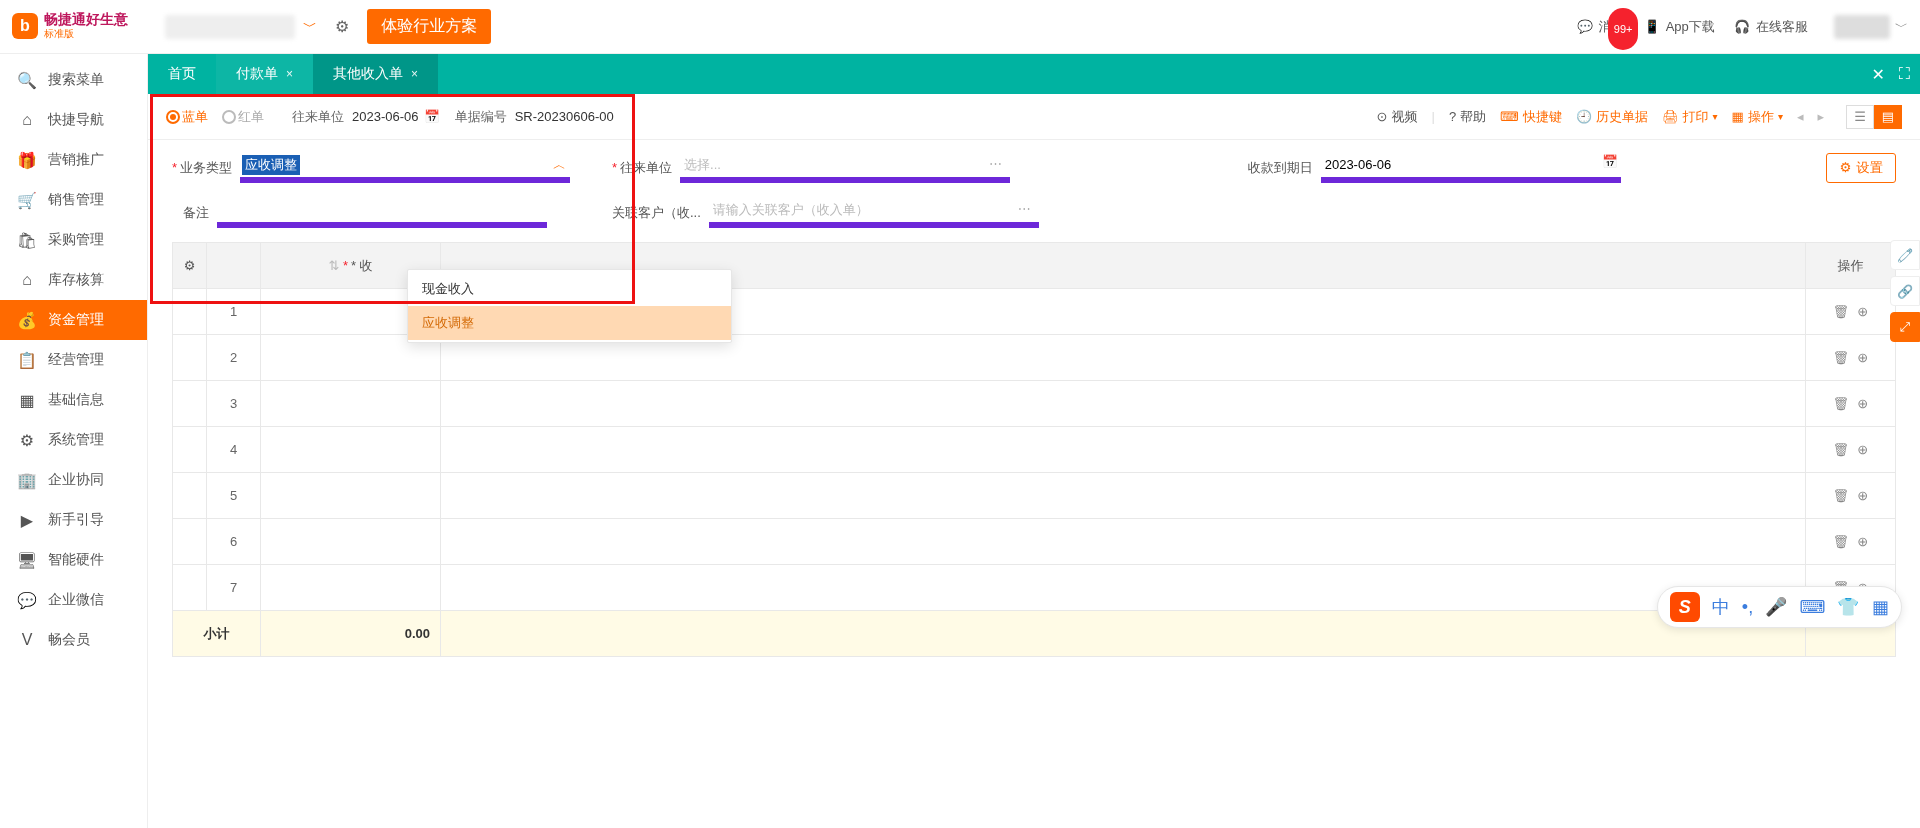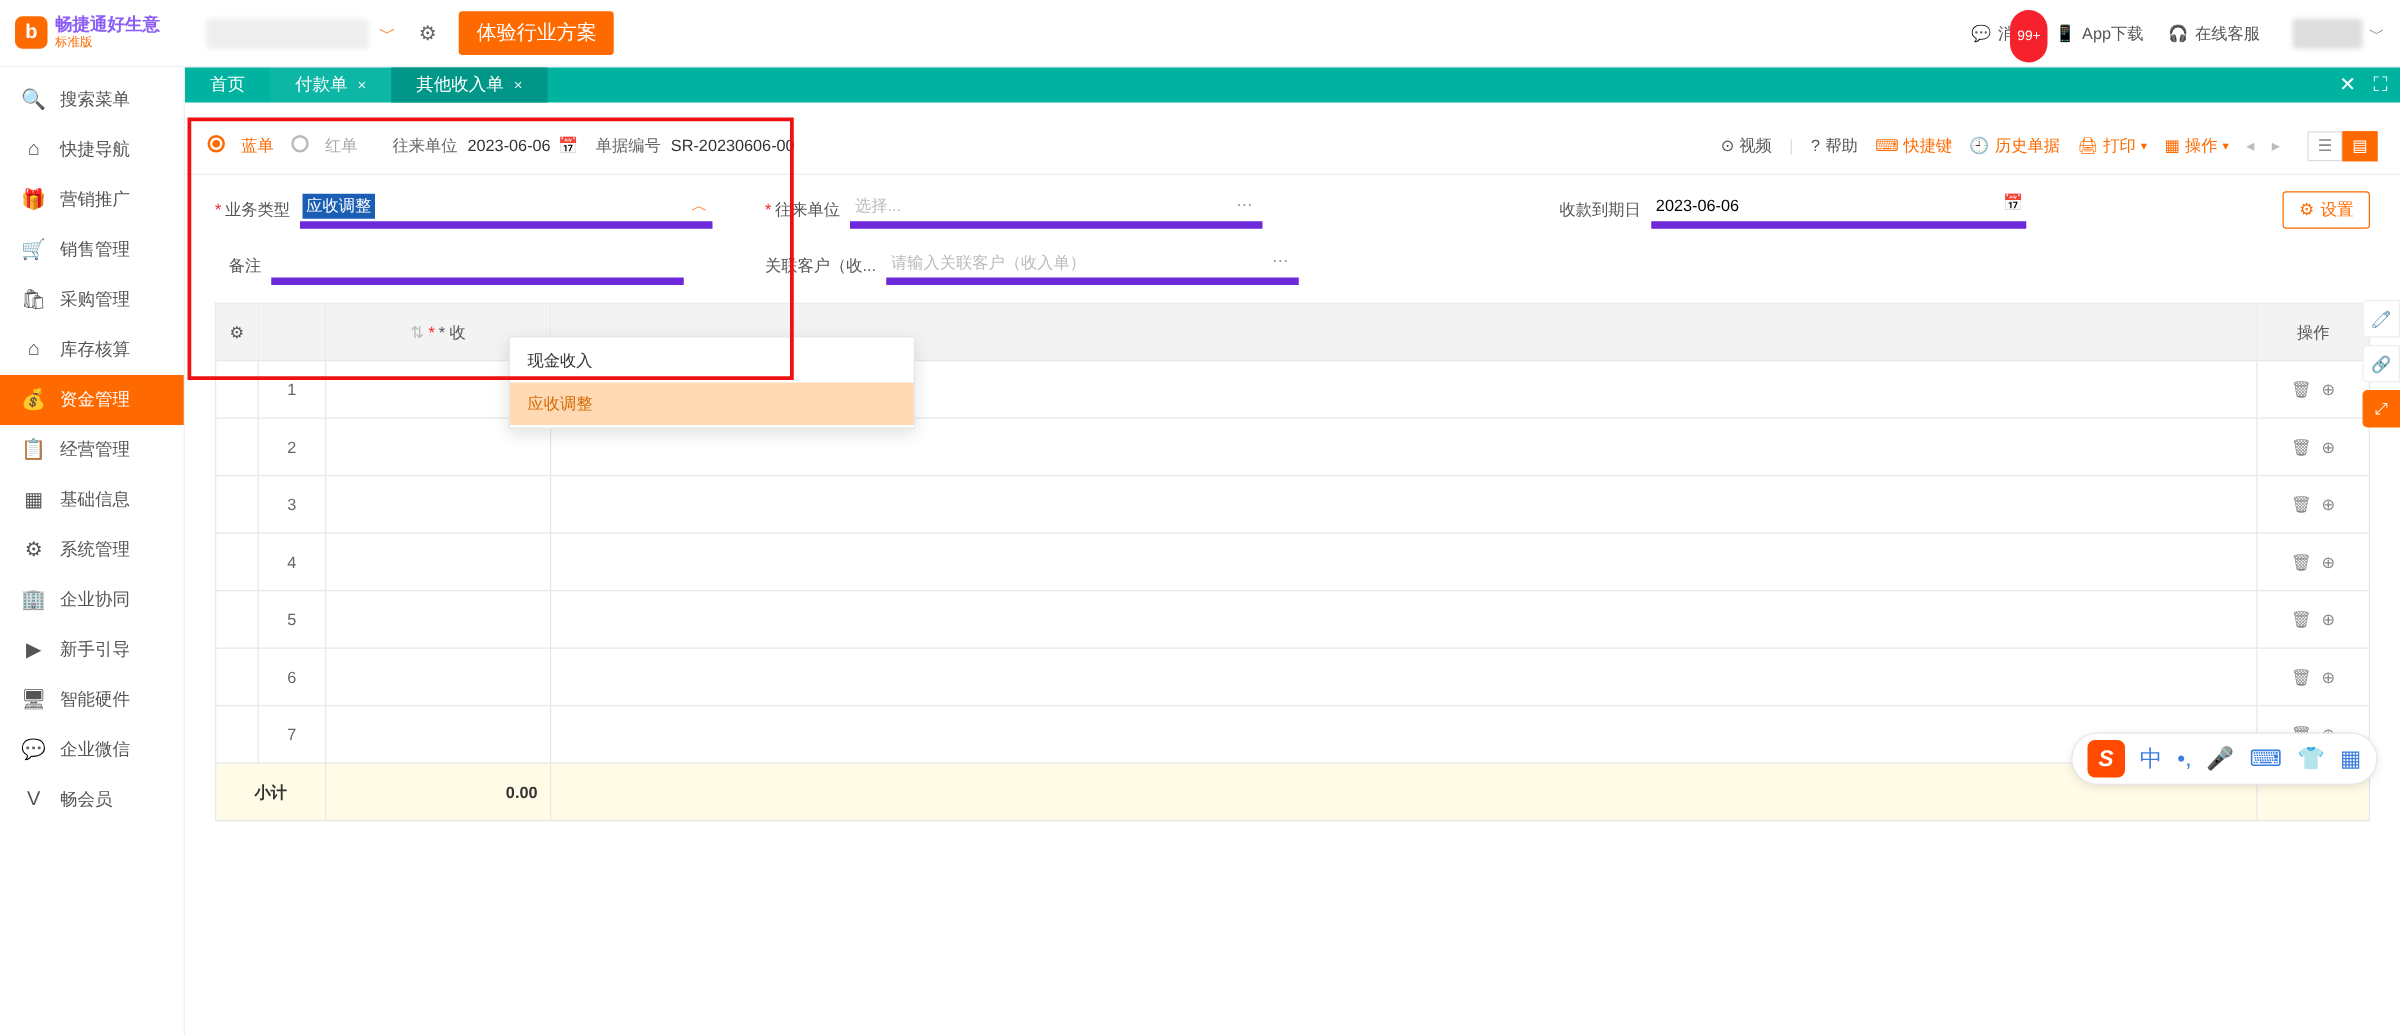--- a/index.html
+++ b/index.html
@@ -2,54 +2,54 @@
 <html><head>
 <meta charset="utf-8">
 <style>
 * { margin: 0; padding: 0; box-sizing: border-box; font-family: "Microsoft YaHei", Arial, sans-serif; }
 body { background: #fff; font-size: 13px; color: #333; overflow: hidden; width: 1920px; height: 828px; position: relative; }
 
 
 .top-header { height: 54px; display: flex; align-items: center; padding: 0 12px; border-bottom: 1px solid #eee; }
 .logo { display: flex; align-items: center; gap: 6px; width: 135px;}
 .logo-icon { width: 26px; height: 26px; background: #ff6a00; border-radius: 6px; display: flex; align-items: center; justify-content: center; color: #fff; font-weight: bold; font-size: 16px;}
-.logo-text { color: #8b5cf6; font-size: 14px; font-weight: 600; line-height: 1.1;}
+.logo-text { color: #be185d; font-size: 14px; font-weight: 600; line-height: 1.1;}
 .logo-sub { color: #ff6a00; font-size: 10px; }
 .header-blur { width: 130px; height: 24px; background: #eee; filter: blur(2px); margin-left: 18px; border-radius: 3px;}
 .chevron-down { color: #ff6a00; margin-left: 8px; font-size: 14px;}
 .gear-btn { margin-left: 18px; color: #666; font-size: 16px; cursor: pointer;}
 .primary-btn { background: #ff6a00; color: #fff; border: none; padding: 7px 14px; border-radius: 3px; margin-left: 18px; cursor: pointer; font-size: 16px;}
 .header-right { margin-left: auto; display: flex; align-items: center; gap: 20px; color: #555; }
 .header-right .item { display: flex; align-items: center; gap: 5px; cursor: pointer; position: relative;}
 .badge { background: #f5222d; color: #fff; border-radius: 20px; font-size: 11px; padding: 15px 6px; position: absolute; top: -10px; right: -14px;}
 .avatar-blur { width: 56px; height: 24px; background: #ddd; filter: blur(2px); border-radius: 3px; margin-left: 6px;}
 
 
 .sidebar { position: absolute; left: 0; top: 54px; bottom: 0; width: 148px; border-right: 1px solid #eee; padding-top: 6px; background: #fff;}
 .side-item { display: flex; align-items: center; gap: 12px; padding: 11px 18px; color: #555; cursor: pointer; font-size: 14px;}
 .side-item.active { background: #ff6a00; color: #fff; }
 .side-icon { width: 18px; height: 18px; display:flex; align-items:center; justify-content:center; font-size: 16px;}
 
 
-.tabs-bar { position: absolute; left: 148px; top: 54px; right: 0; height: 28px; background: #00b3a1; display: flex; align-items: stretch; color: #fff;}
+.tabs-bar { position: absolute; left: 148px; top: 54px; right: 0; height: 40px; background: #00b3a1; display: flex; align-items: stretch; color: #fff;}
 .tab { padding: 0 20px; display: flex; align-items: center; gap: 8px; cursor: pointer; font-size: 14px;}
 .tab.home { }
 .tab.normal { background: rgba(255,255,255,0.05);}
 .tab.active { background: #009688; }
 .tab .close { font-size: 12px; opacity: .9;}
 .tabs-right { margin-left: auto; display: flex; align-items: center; padding-right: 10px; gap: 14px;}
 .tabs-right .ic { cursor: pointer; font-size: 16px;}
 
 
 .content { position: absolute; left: 148px; top: 94px; right: 0; bottom: 0; background: #f1f3f3; overflow: hidden;}
 .panel { margin: 0; background: #fff; height: 100%; display: flex; flex-direction: column; }
 
 
 .toolbar { height: 46px; display: flex; align-items: center; padding: 0 18px; font-size: 13px; border-bottom: 1px solid #eee;}
-.radio { display: inline-flex; gap: 13px; margin-right: 14px; cursor: pointer;}
+.radio { display: inline-flex; align-items: center; gap: 2px; margin-right: 14px; cursor: pointer;}
 .radio-dot { width: 14px; height: 14px; border-radius: 50%; border: 2px solid #bbb; display:inline-flex; align-items:center; justify-content:center;}
 .radio.checked .radio-dot { border-color: #ff6a00;}
 .radio.checked .radio-dot::after { content:''; width: 6px; height: 6px; background: #ff6a00; border-radius:50%;}
 .radio.checked .lbl { color:#ff6a00; }
 .tb-label { color:#666; margin-left: 14px;}
 .tb-value { margin-left: 8px; color:#333; }
 .cal-icon { color: #ff6a00; margin-left: 6px; cursor: pointer;}
 .toolbar-right { margin-left: auto; display: flex; align-items:center; gap: 14px; color:#555;}
 .toolbar-right .ti { display:flex; align-items:center; gap:4px; cursor:pointer;}
 .toolbar-right .sep { color:#ddd;}

